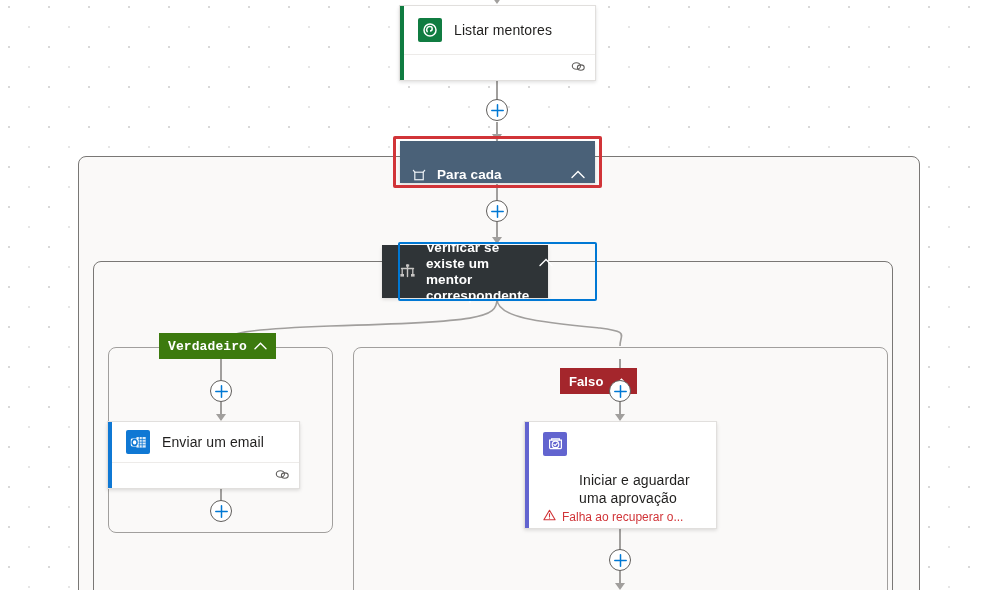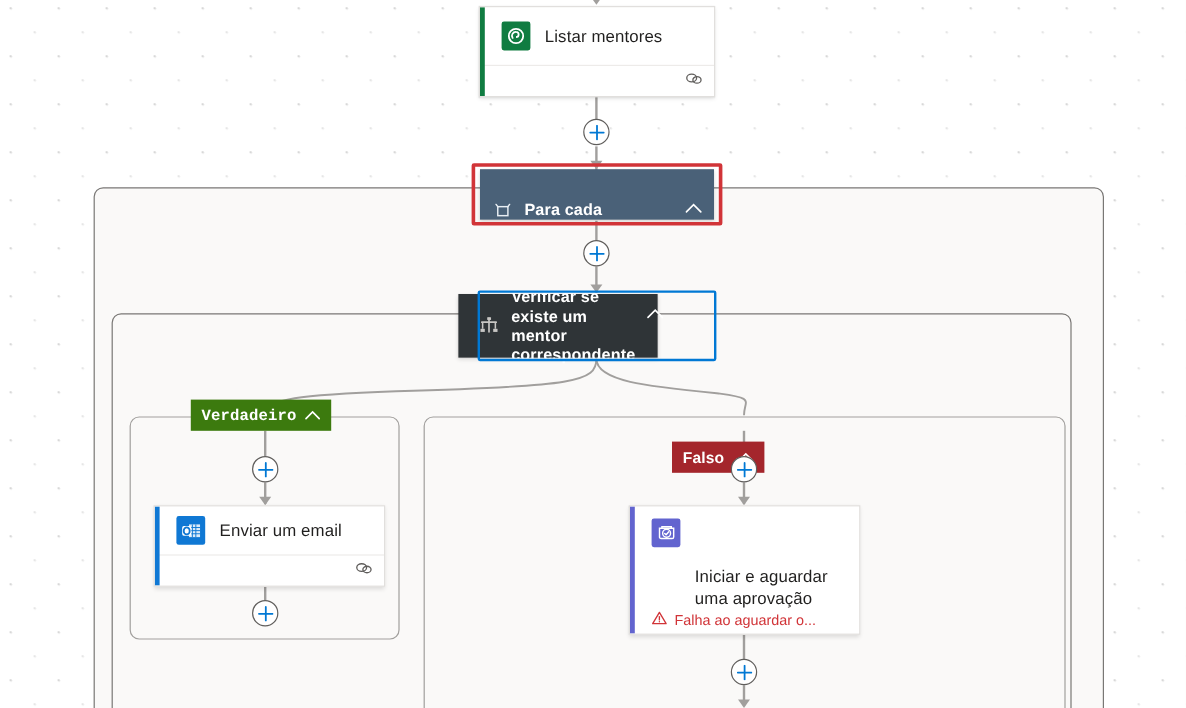--- a/index.html
+++ b/index.html
@@ -326,21 +326,21 @@
       </svg>
     </span>
   </div>
 
   <div class="plus" style="left:210px; top:380px;">
     <svg width="13" height="13" viewBox="0 0 13 13" aria-hidden="true">
       <path d="M6.5 0.8 V12.2 M0.8 6.5 H12.2" stroke="#0078d4" stroke-width="1.5" stroke-linecap="round"></path>
     </svg>
   </div>
 
-  <div class="card" style="left:128px; top:421px; width:193px; height:68px;">
+  <div class="card" style="left:107px; top:421px; width:193px; height:68px;">
     <div class="accent" style="background:#0f78d4;"></div>
     <div class="cardbody" style="padding-top:7px; padding-bottom:7px;">
       <span class="appicon" style="background:#0f78d4;">
         <svg width="17" height="15" viewBox="0 0 17 15" aria-hidden="true">
           <rect x="6.5" y="2" width="9.2" height="10.6" fill="#ffffff" opacity=".85"></rect>
           <path d="M6.5 4.6 H15.7 M6.5 7.2 H15.7 M6.5 9.8 H15.7" stroke="#0f78d4" stroke-width=".8"></path>
           <path d="M9.3 2 V12.6 M12.2 2 V12.6" stroke="#0f78d4" stroke-width=".8"></path>
           <rect x="0.8" y="3.4" width="7.6" height="8" rx="1.4" fill="#ffffff"></rect>
           <ellipse cx="4.6" cy="7.4" rx="2.5" ry="2.9" fill="none" stroke="#0f78d4" stroke-width="1.5"></ellipse>
         </svg>
@@ -386,21 +386,21 @@
       </span>
     </div>
     <div class="carderror">
       <span>
         <svg width="13" height="12" viewBox="0 0 13 12" aria-hidden="true">
           <path d="M6.5 1.3 L12.1 10.7 H0.9 Z" fill="none" stroke="#d13438" stroke-width="1.1" stroke-linejoin="round"></path>
           <path d="M6.5 4.8 V7.6" stroke="#d13438" stroke-width="1.1" stroke-linecap="round"></path>
           <circle cx="6.5" cy="9.1" r=".6" fill="#d13438"></circle>
         </svg>
       </span>
-      <span>Falha ao aguardar o...</span>
+      <span>Falha ao recuperar o...</span>
     </div>
     <div class="cardfoot">
       <span>
         <svg width="15" height="13" viewBox="0 0 15 13" aria-hidden="true">
           <ellipse cx="5.4" cy="6" rx="4.1" ry="3.2" fill="none" stroke="#605e5c" stroke-width="1.1"></ellipse>
           <ellipse cx="9.8" cy="7.6" rx="3.4" ry="2.7" fill="none" stroke="#605e5c" stroke-width="1.1"></ellipse>
         </svg>
       </span>
     </div>
   </div>

